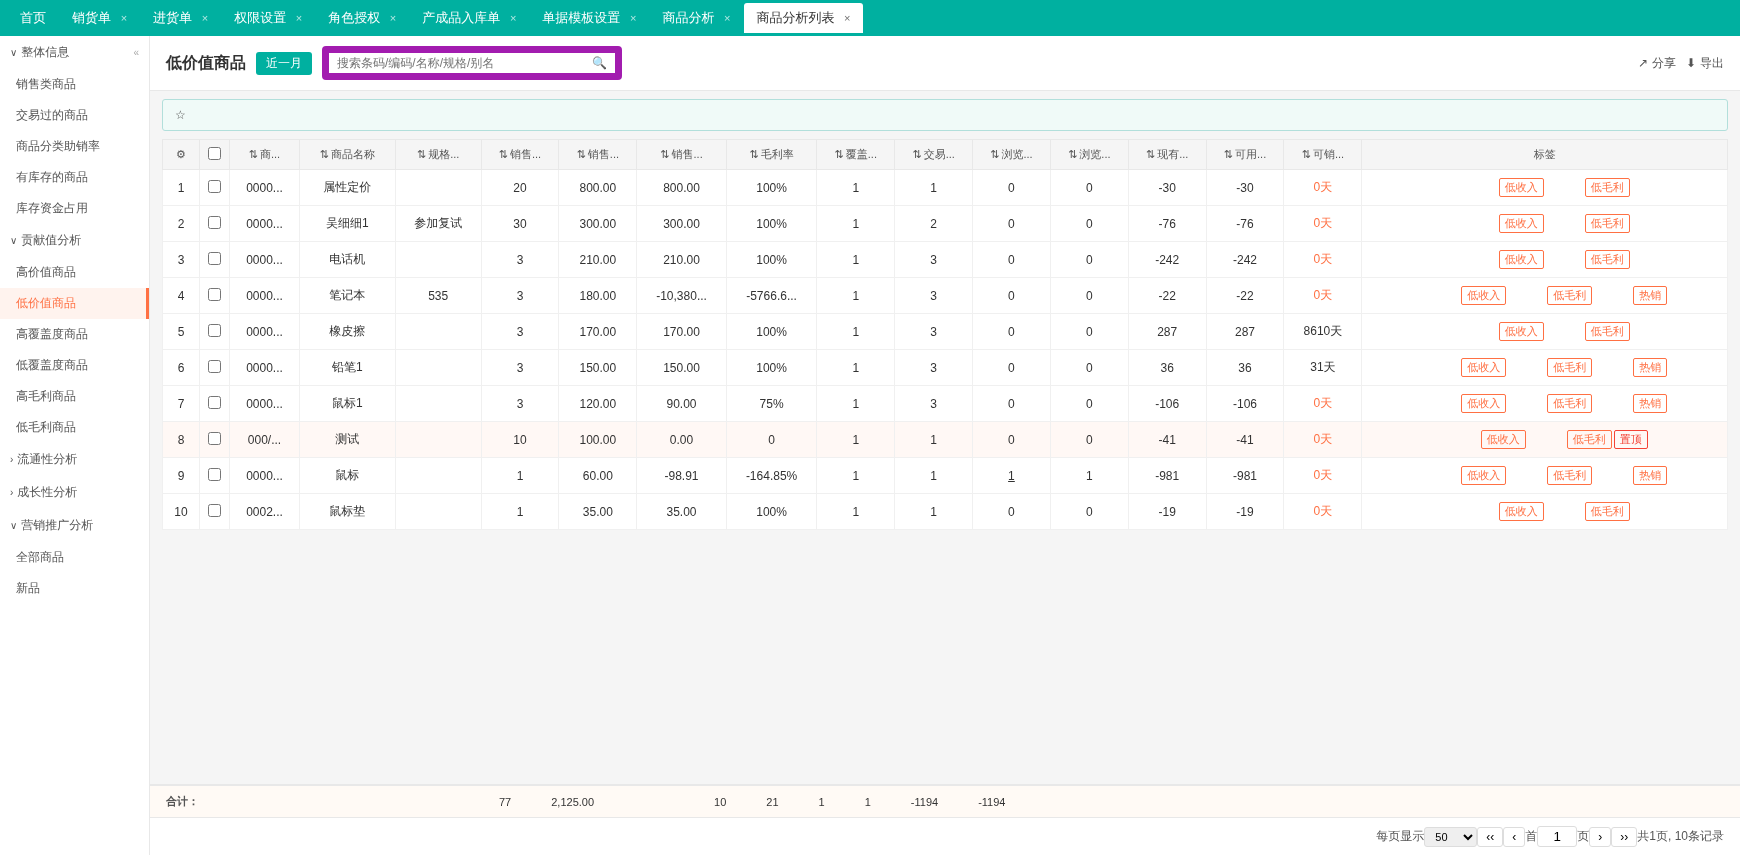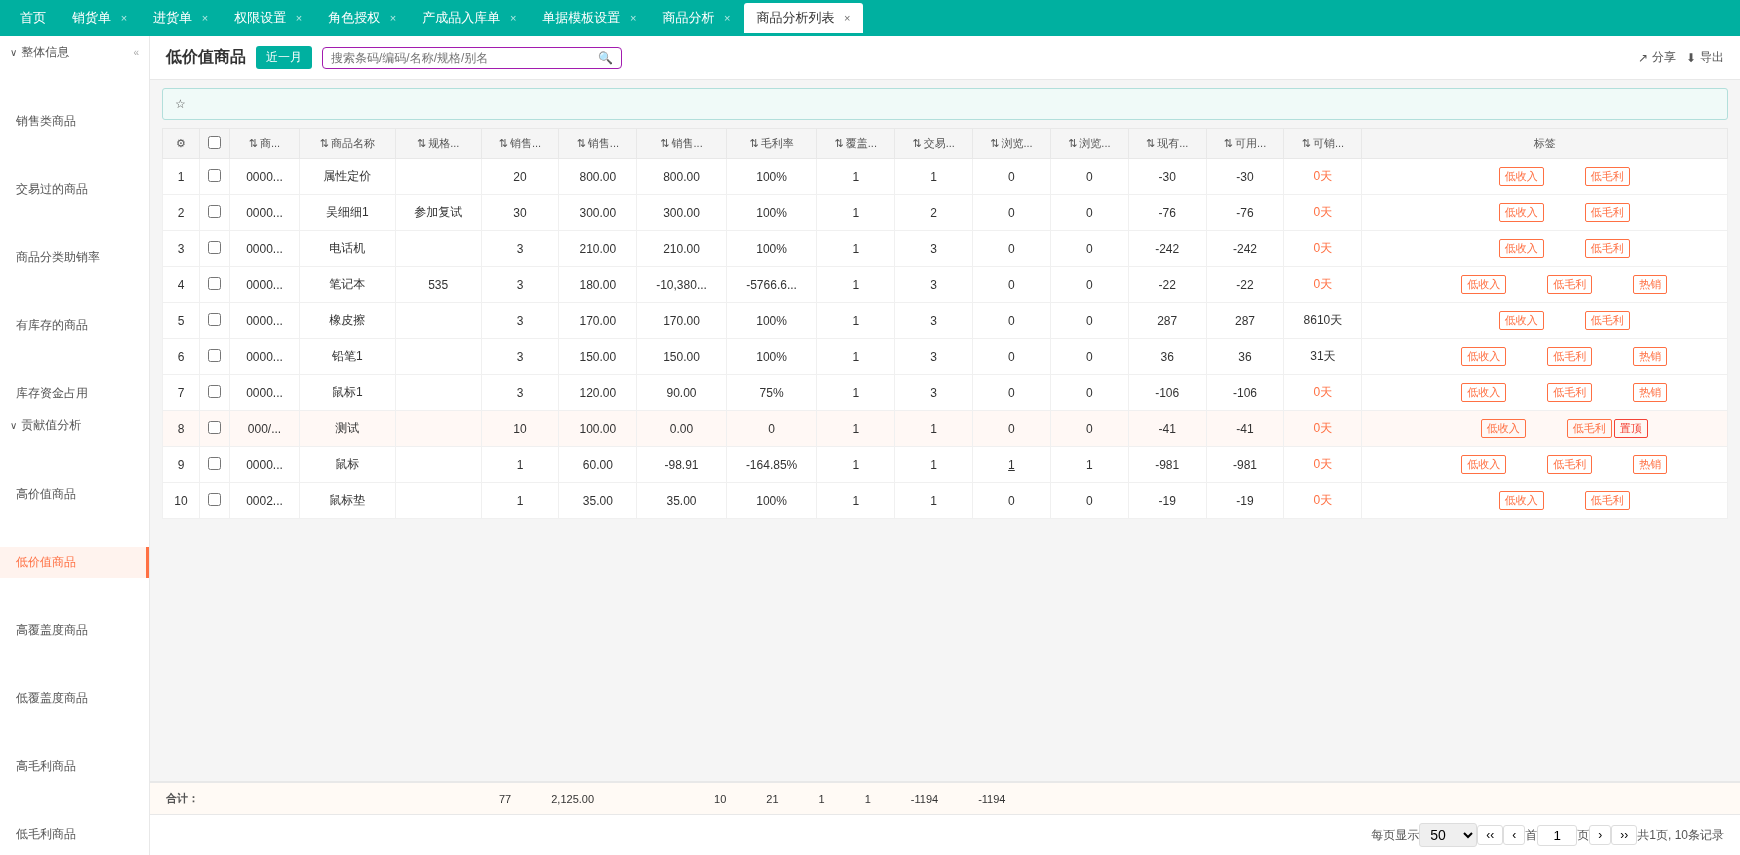--- a/index.html
+++ b/index.html
@@ -12,31 +12,31 @@
     .nav-item .close-x { margin-left: 6px; font-size: 11px; opacity: 0.7; }
 
     
     .main-layout { display: flex; height: calc(855px - 36px); }
 
     
     .sidebar { width: 150px; background: #fff; border-right: 1px solid #e8e8e8; overflow-y: auto; flex-shrink: 0; }
     .sidebar-group { }
     .sidebar-group-title { display: flex; align-items: center; padding: 8px 10px; font-size: 12px; color: #555; cursor: pointer; }
     .sidebar-group-title .arrow { margin-right: 4px; font-size: 10px; }
-    .sidebar-item { padding: 7px 16px; font-size: 12px; color: #555; cursor: pointer; margin-top: 37px; }
+    .sidebar-item { padding: 7px 16px; font-size: 12px; color: #555; cursor: pointer; }
     .sidebar-item.active { background: #fff3ee; color: #ff7043; border-right: 3px solid #ff7043; }
 
     
     .content { flex: 1; display: flex; flex-direction: column; overflow: hidden; }
 
     
     .content-header { display: flex; align-items: center; padding: 10px 16px; background: #fff; border-bottom: 1px solid #e8e8e8; gap: 10px; }
     .page-title { font-size: 16px; font-weight: bold; color: #333; }
     .date-btn { background: #00b0a0; color: #fff; padding: 3px 10px; border-radius: 3px; font-size: 12px; cursor: pointer; }
-    .search-box { display: flex; align-items: center; border: 1px solid #a21caf; border-radius: 4px; padding: 3px 8px; gap: 4px; flex: 1; max-width: 300px; }
+    .search-box { display: flex; align-items: center; border: 7px solid #a21caf; border-radius: 4px; padding: 3px 8px; gap: 4px; flex: 1; max-width: 300px; }
     .search-box input { border: none; outline: none; font-size: 12px; width: 100%; color: #999; }
     .header-actions { margin-left: auto; display: flex; gap: 10px; }
     .action-btn { display: flex; align-items: center; gap: 4px; color: #555; cursor: pointer; font-size: 12px; }
 
     
     .notice-bar { background: #f0faf8; border: 1px solid #b2dfdb; margin: 8px 12px; padding: 8px 12px; border-radius: 3px; font-size: 12px; color: #555; display: flex; align-items: center; gap: 6px; }
 
     
     .table-area { flex: 1; overflow-y: auto; padding: 0 12px; }
     table { width: 100%; border-collapse: collapse; background: #fff; }
@@ -52,21 +52,21 @@
     .underline { text-decoration: underline; cursor: pointer; }
     .checkbox-cell { width: 30px; }
 
     
     .table-footer { background: #fffaf5; border-top: 2px solid #e8e8e8; padding: 8px 16px; display: flex; align-items: center; gap: 20px; font-size: 11px; }
     .footer-label { color: #555; font-weight: bold; }
     .footer-vals { display: flex; gap: 40px; flex: 1; }
 
     
     .pagination-bar { display: flex; align-items: center; justify-content: flex-end; padding: 8px 16px; background: #fff; border-top: 1px solid #e8e8e8; gap: 0; font-size: 12px; color: #555; }
-    .page-size-select { border: 1px solid #ddd; padding: 2px 6px; border-radius: 3px; font-size: 14px; }
+    .page-size-select { border: 1px solid #ddd; padding: 2px 6px; border-radius: 3px; font-size: 11px; }
     .page-btn { border: 1px solid #ddd; background: #fff; padding: 2px 8px; border-radius: 3px; cursor: pointer; font-size: 12px; }
     .page-input { border: 1px solid #ddd; width: 40px; text-align: center; padding: 2px 4px; border-radius: 3px; }
 
     
     .table-scroll { overflow-x: auto; }
     ::-webkit-scrollbar { height: 6px; width: 6px; }
     ::-webkit-scrollbar-track { background: #f1f1f1; }
     ::-webkit-scrollbar-thumb { background: #ccc; border-radius: 3px; }
   </style>
 </head>

